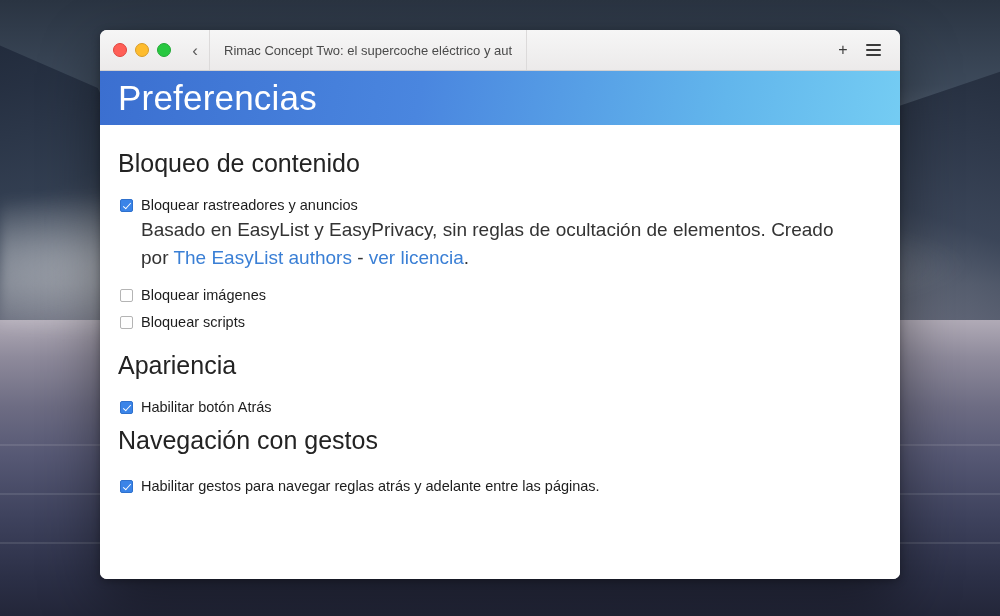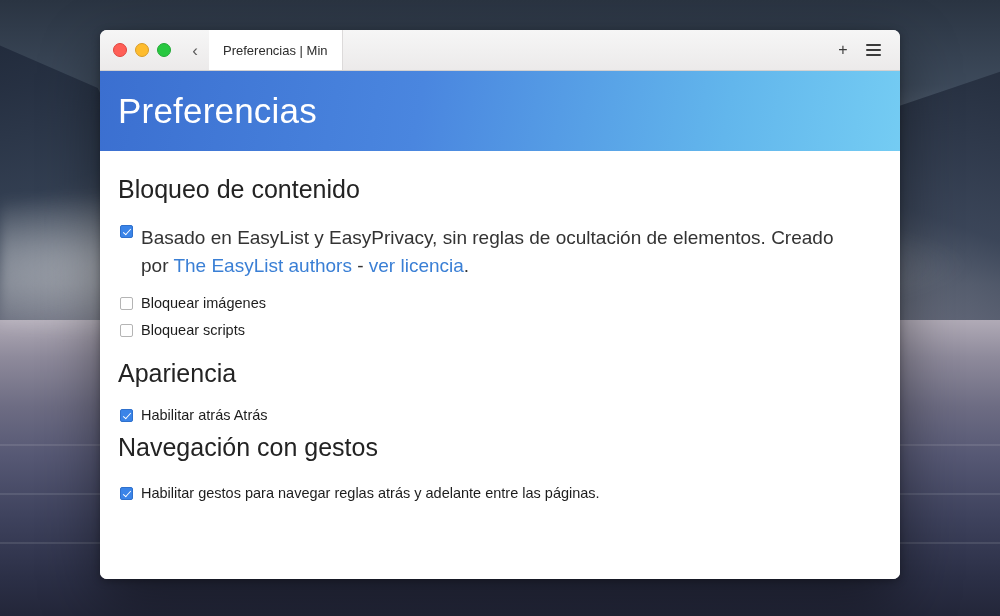--- a/index.html
+++ b/index.html
@@ -169,21 +169,21 @@
   }
 
   
   #page {
     flex: 1;
     background: #fff;
     overflow: hidden;
     position: relative;
   }
   #hero {
-    height: 80px;
+    height: 54px;
     background: linear-gradient(100deg, #3b6fd0 0%, #4a86df 40%, #62b6ec 78%, #74ccf3 100%);
     display: flex;
     align-items: center;
     padding: 0 18px;
   }
   #hero h1 {
     margin: 0;
     font-weight: 400;
     font-size: 35px;
     color: #ffffff;
@@ -268,22 +268,22 @@
       <span class="tl red"></span>
       <span class="tl yellow"></span>
       <span class="tl green"></span>
     </div>
 
     <div class="nav-back">
       <span>‹</span>
     </div>
 
     <div class="tabstrip">
-      <div class="tab active">
-        <span>Preferencias | Min</span>
+      <div class="tab inactive">
+        <span>Rimac Concept Two: el supercoche eléctrico y aut</span>
       </div>
     </div>
 
     <div class="title-actions">
       <div class="ticon">
         <span>+</span>
       </div>
       <div class="ticon">
         <span class="bars">
             <i></i>
@@ -300,20 +300,21 @@
       <h1>Preferencias</h1>
     </div>
 
     <div class="content">
 
       <h2 class="section">Bloqueo de contenido</h2>
 
       <div class="opt">
         <span class="cb checked"></span>
         <div class="opt-body">
+          <div class="opt-label">Bloquear rastreadores y anuncios</div>
           <div class="opt-desc">
             <span>Basado en EasyList y EasyPrivacy, sin reglas de ocultación de elementos. Creado por </span><a href="#">The EasyList authors</a><span> - </span><a href="#">ver licencia</a><span>.</span>
           </div>
         </div>
       </div>
 
       <div class="spacer-sm"></div>
 
       <div class="opt">
         <span class="cb"></span>
@@ -328,21 +329,21 @@
           <div class="opt-label">Bloquear scripts</div>
         </div>
       </div>
 
       <h2 class="section tight">Apariencia</h2>
 
 
       <div class="opt">
         <span class="cb checked"></span>
         <div class="opt-body">
-          <div class="opt-label">Habilitar atrás Atrás</div>
+          <div class="opt-label">Habilitar botón Atrás</div>
         </div>
       </div>
 
       <h2 class="section gestures">Navegación con gestos</h2>
 
       <div class="opt">
         <span class="cb checked"></span>
         <div class="opt-body">
           <div class="opt-label">Habilitar gestos para navegar reglas atrás y adelante entre las páginas.</div>
         </div>

